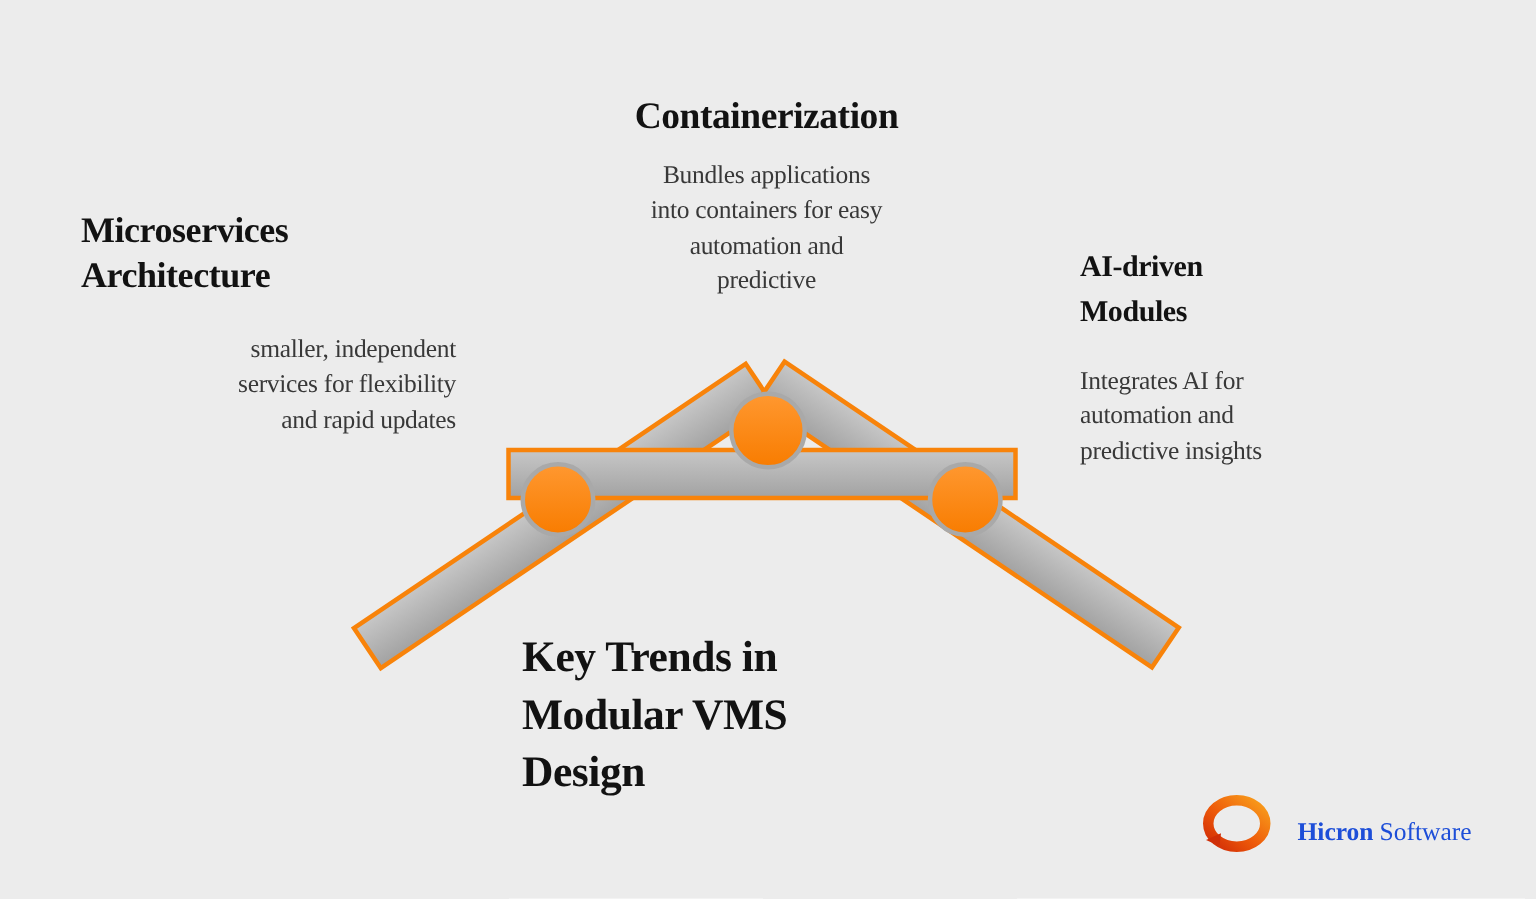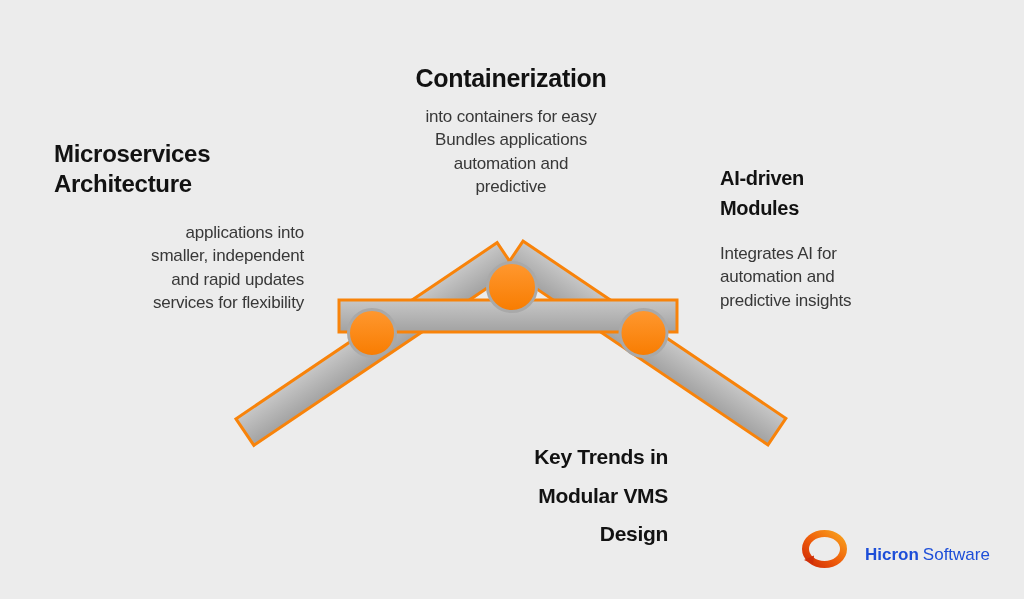--- a/index.html
+++ b/index.html
@@ -1,42 +1,42 @@
 <!DOCTYPE html>
 <html><head>
 <meta charset="utf-8">
 <style>
   html, body { margin: 0; padding: 0; }
   .canvas {
     position: relative;
     width: 1024px;
     height: 599px;
     background: #ececec;
-    font-family: Liberation Sans, sans-serif;
+    font-family: Liberation Serif, serif;
     overflow: hidden;
   }
   .abs { position: absolute; }
   .heading {
     font-weight: 700;
     color: #121212;
     letter-spacing: -0.3px;
   }
   .body-text {
     color: #383838;
     font-size: 17px;
     line-height: 23.3px;
     letter-spacing: -0.2px;
   }
   .cont-title   { left: 336px; top: 63px;  width: 350px; text-align: center; font-size: 25px; line-height: 30px; }
   .cont-body    { left: 336px; top: 105px; width: 350px; text-align: center; }
   .micro-title  { left: 54px;  top: 139px; width: 250px; text-align: left;  font-size: 24px; line-height: 30px; }
   .micro-body   { left: 54px;  top: 221px; width: 250px; text-align: right; }
   .ai-title     { left: 720px; top: 163px; width: 230px; text-align: left;   font-size: 20px; line-height: 30px; }
   .ai-body      { left: 720px; top: 242px; width: 230px; text-align: left; }
-  .main-title   { left: 348px; top: 419px; width: 320px; text-align: right; font-size: 21px; line-height: 38.5px; margin-top: 19px; }
+  .main-title   { left: 348px; top: 419px; width: 320px; text-align: left; font-size: 29px; line-height: 38.5px; }
   .diagram-svg  { left: 0; top: 0; }
   .logo-icon    { left: 800px; top: 527px; }
   .logo-text    { left: 865px; top: 545px; font-size: 17px; line-height: 20px; color: #1d4ed8; white-space: nowrap; }
   .logo-text .bold { font-weight: 700; margin-right: 4px; }
 </style>
 </head>
 <body>
 
 <div class="canvas">
 
@@ -58,35 +58,34 @@
       <rect x="487" y="327" width="317" height="32" fill="url(#gBar)" stroke="#f8830a" stroke-width="3"></rect>
     </g>
     <rect x="339" y="300" width="338" height="32" fill="url(#gBar)" stroke="#f8830a" stroke-width="3"></rect>
     <circle cx="372" cy="333" r="23.5" fill="url(#gNode)" stroke="#a9a9a9" stroke-width="3"></circle>
     <circle cx="512" cy="287" r="24.5" fill="url(#gNode)" stroke="#a9a9a9" stroke-width="3"></circle>
     <circle cx="643.5" cy="333" r="23.5" fill="url(#gNode)" stroke="#a9a9a9" stroke-width="3"></circle>
   </svg>
 
   <div class="abs heading cont-title">Containerization</div>
   <div class="abs body-text cont-body">
+    <div>Bundles applications</div>
     <div>into containers for easy</div>
-    <div>Bundles applications</div>
     <div>automation and</div>
     <div>predictive</div>
   </div>
 
   <div class="abs heading micro-title">
     <div>Microservices</div>
     <div>Architecture</div>
   </div>
   <div class="abs body-text micro-body">
-    <div>applications into</div>
     <div>smaller, independent</div>
+    <div>services for flexibility</div>
     <div>and rapid updates</div>
-    <div>services for flexibility</div>
   </div>
 
   <div class="abs heading ai-title">
     <div>AI-driven</div>
     <div>Modules</div>
   </div>
   <div class="abs body-text ai-body">
     <div>Integrates AI for</div>
     <div>automation and</div>
     <div>predictive insights</div>

